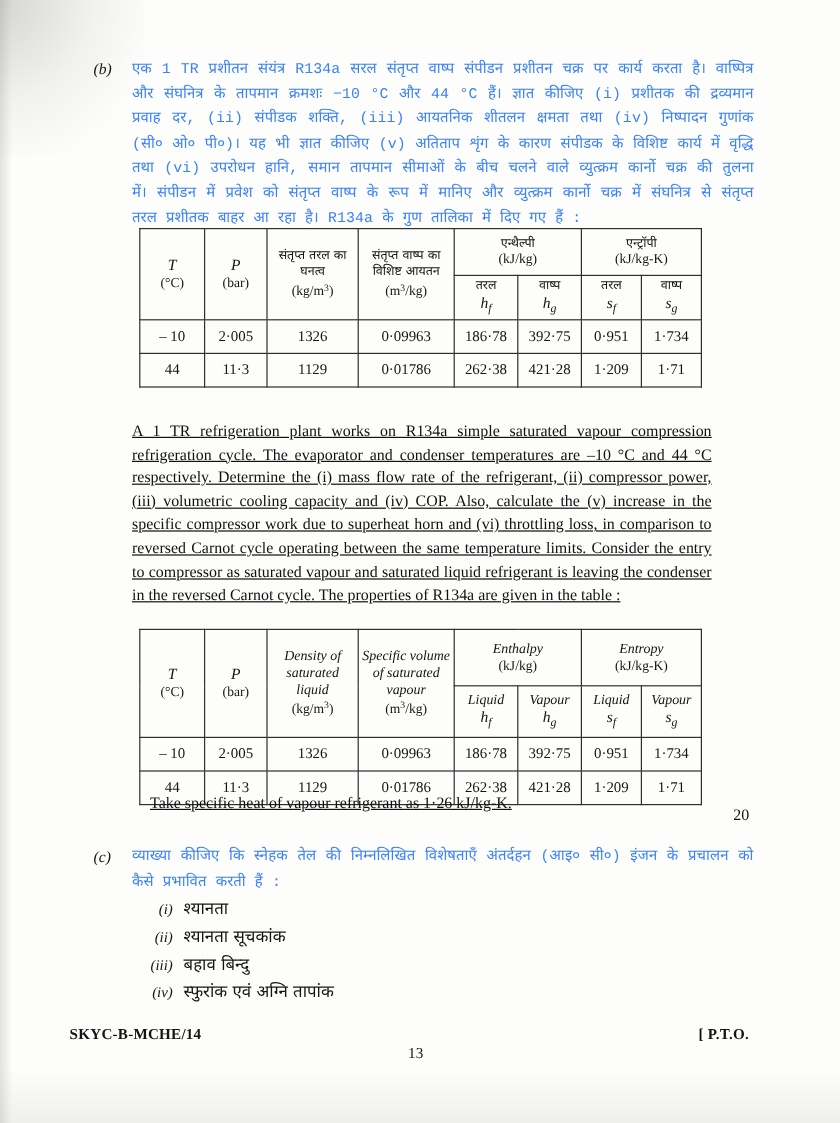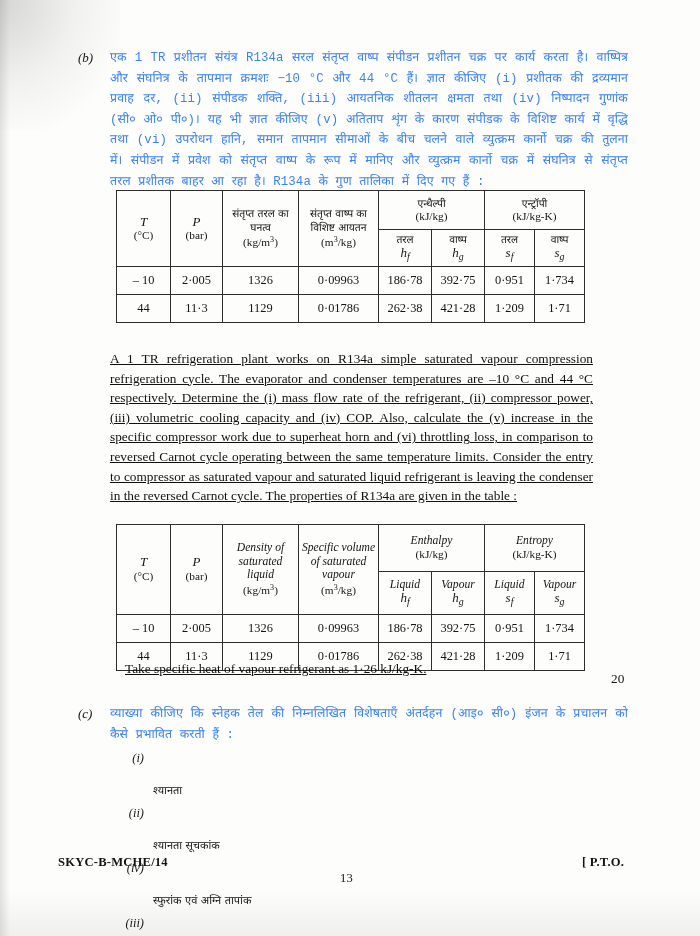--- a/index.html
+++ b/index.html
@@ -137,23 +137,22 @@
     flex: 0 0 34px;
     font-style: italic;
     font-size: 12.4px;
     font-family: "Liberation Serif", serif;
     text-align: right;
     padding-right: 9px;
     line-height: 21px;
   }
   .subitem .txt {
     font-family: "DejaVu Sans", sans-serif;
-    font-size: 11px;
+    font-size: 14px;
     line-height: 21px;
-    margin-top: 32px;
   }
 
   .marks {
     position: absolute;
     font-family: "Liberation Serif", serif;
     font-size: 13.3px;
   }
 
   
   .footer {
@@ -365,26 +364,26 @@
     <div style="position:absolute; left:110px; top:748px; width:420px;">
       <div class="subitem">
         <div class="rn">(i)</div>
         <div class="txt">श्यानता</div>
       </div>
       <div class="subitem">
         <div class="rn">(ii)</div>
         <div class="txt">श्यानता सूचकांक</div>
       </div>
       <div class="subitem">
+        <div class="rn">(iii)</div>
+        <div class="txt">बहाव बिन्दु</div>
+      </div>
+      <div class="subitem">
         <div class="rn">(iv)</div>
         <div class="txt">स्फुरांक एवं अग्नि तापांक</div>
-      </div>
-      <div class="subitem">
-        <div class="rn">(iii)</div>
-        <div class="txt">बहाव बिन्दु</div>
       </div>
     </div>
 
     <div class="footer">
       <span class="code">SKYC-B-MCHE/14</span>
       <span class="pageno">13</span>
       <span class="pto">[ P.T.O.</span>
     </div>
 
   </div>

